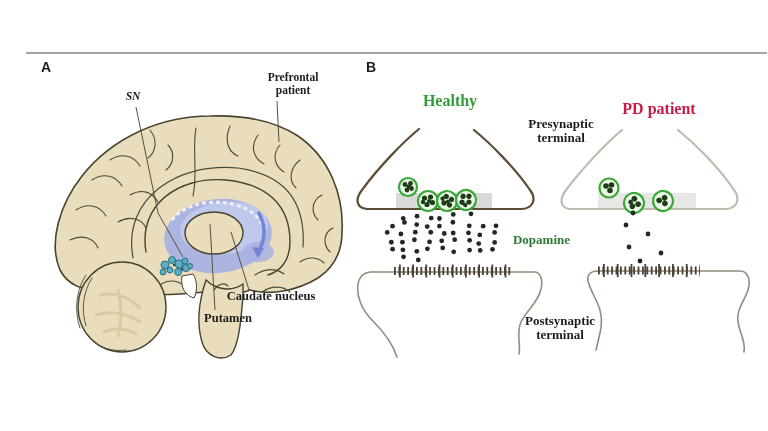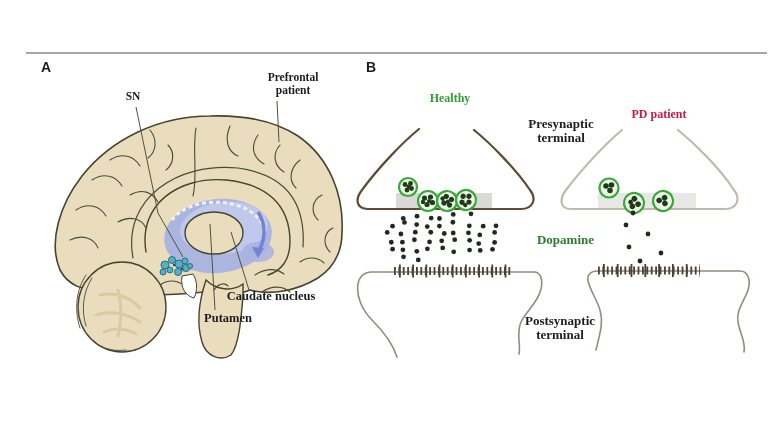--- a/index.html
+++ b/index.html
@@ -10,21 +10,21 @@
     --c-membrane:#968b7c; --c-receptor:#4a4034; --c-gray-band:#d9d9d7; --c-divider:#a6a6a6;
   }
   html,body{margin:0;padding:0;}
   body{width:768px;height:431px;background:#ffffff;position:relative;overflow:hidden;
        font-family:"Liberation Serif",serif;}
   .divider{position:absolute;left:26px;top:52px;width:741px;height:2px;background:var(--c-divider);}
   .lbl{position:absolute;font-weight:bold;color:var(--c-annotation-text);
        white-space:nowrap;line-height:1.1;z-index:5;}
   .ctr{transform:translateX(-50%);text-align:center;}
   .panel-letter{font-family:"Liberation Sans",sans-serif;font-size:14px;}
-  .sz11{font-size:11.5px;} .sz12{font-size:12.5px;} .sz13{font-size:13px;} .sz16{font-size:12px;}
+  .sz11{font-size:11.5px;} .sz12{font-size:12.5px;} .sz13{font-size:13px;} .sz16{font-size:16px;}
   .lbl span{display:block;}
   svg.art{position:absolute;left:0;top:0;z-index:1;}
   .ves-ring{fill:#f0f8ec;stroke:var(--c-vesicle-green);stroke-width:2.2;}
   .ves-dot{fill:#1c3d16;}
   .gyrus{fill:none;stroke:#4b4a38;stroke-width:1.1;stroke-linecap:round;}
   .ptr{fill:none;stroke:#55503f;stroke-width:1;}
   .memb{fill:none;stroke:var(--c-membrane);stroke-width:1.6;stroke-linecap:round;}
 </style>
 </head>
 <body>
@@ -254,36 +254,36 @@
     <g style="stroke:var(--c-receptor)">
       <line x1="598" y1="270.5" x2="700" y2="270.5" stroke-width="8" stroke-dasharray="1.8,2.6"></line>
       <line x1="603" y1="270.5" x2="700" y2="270.5" stroke-width="13" stroke-dasharray="1.8,12"></line>
     </g>
   </g>
 </svg>
 
 <div class="lbl panel-letter" style="left:41px;top:60px;">A</div>
 <div class="lbl panel-letter" style="left:366px;top:60px;">B</div>
 
-<div class="lbl ctr sz11" style="left:133px;top:90px;">SN</div>
+<div class="lbl ctr sz11" style="left:133px;top:90px;font-style:italic;">SN</div>
 
 <div class="lbl ctr sz11" style="left:273px;top:71px;margin-left:20px;">
   <span>Prefrontal</span>
   <span>patient</span>
 </div>
 
 <div class="lbl ctr sz12" style="left:271px;top:290px;text-align:right;">Caudate nucleus</div>
 <div class="lbl ctr sz12" style="left:228px;top:312px;">Putamen</div>
 
 <div class="lbl ctr sz16" style="left:450px;top:92px;color:var(--c-healthy-title);">Healthy</div>
-<div class="lbl ctr sz16" style="left:659px;top:108px;color:var(--c-pd-title);">PD patient</div>
+<div class="lbl ctr sz16" style="left:659px;top:100px;color:var(--c-pd-title);">PD patient</div>
 
 <div class="lbl ctr sz13" style="left:561px;top:117px;">
   <span>Presynaptic</span>
   <span>terminal</span>
 </div>
 
-<div class="lbl ctr sz13" style="left:549px;top:233px;color:var(--c-dopamine-label);padding-left:33px;">Dopamine</div>
+<div class="lbl ctr sz13" style="left:525px;top:233px;color:var(--c-dopamine-label);padding-left:33px;">Dopamine</div>
 
 <div class="lbl ctr sz13" style="left:556px;top:314px;padding-left:8px;">
   <span>Postsynaptic</span>
   <span>terminal</span>
 </div>
 
 </body></html>

